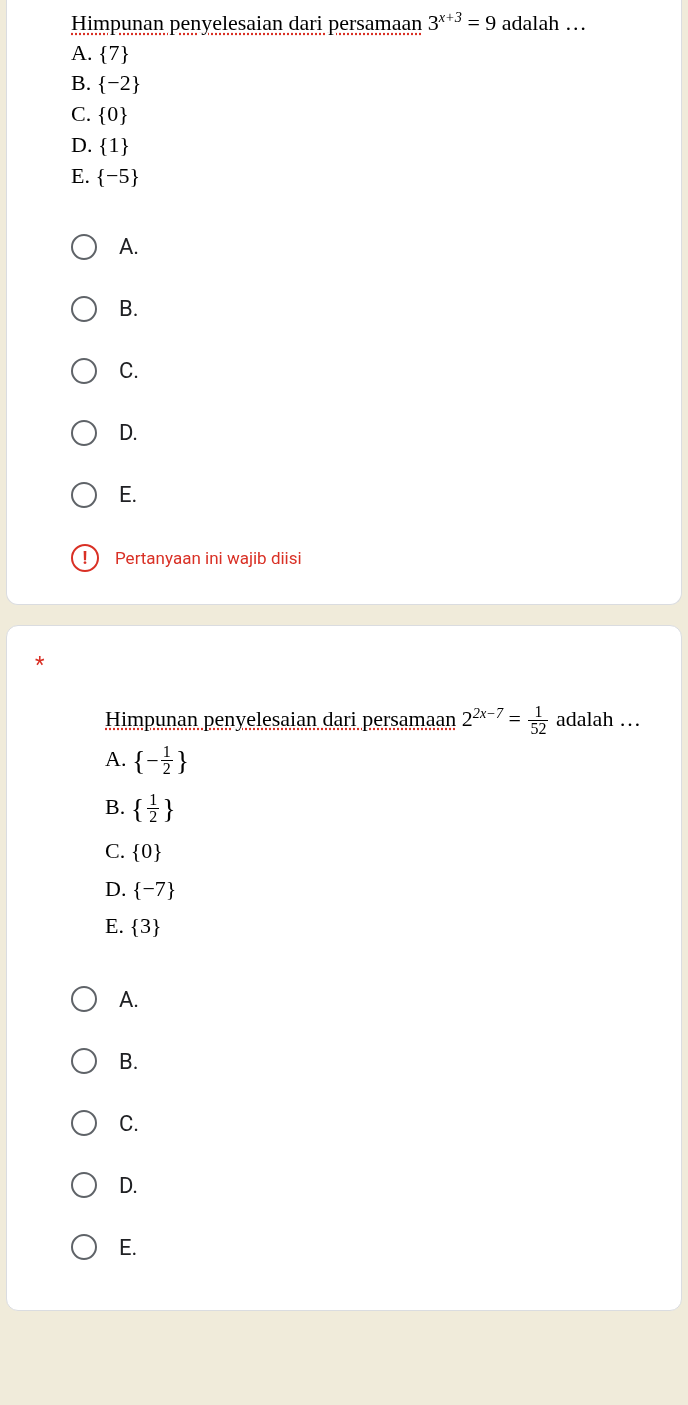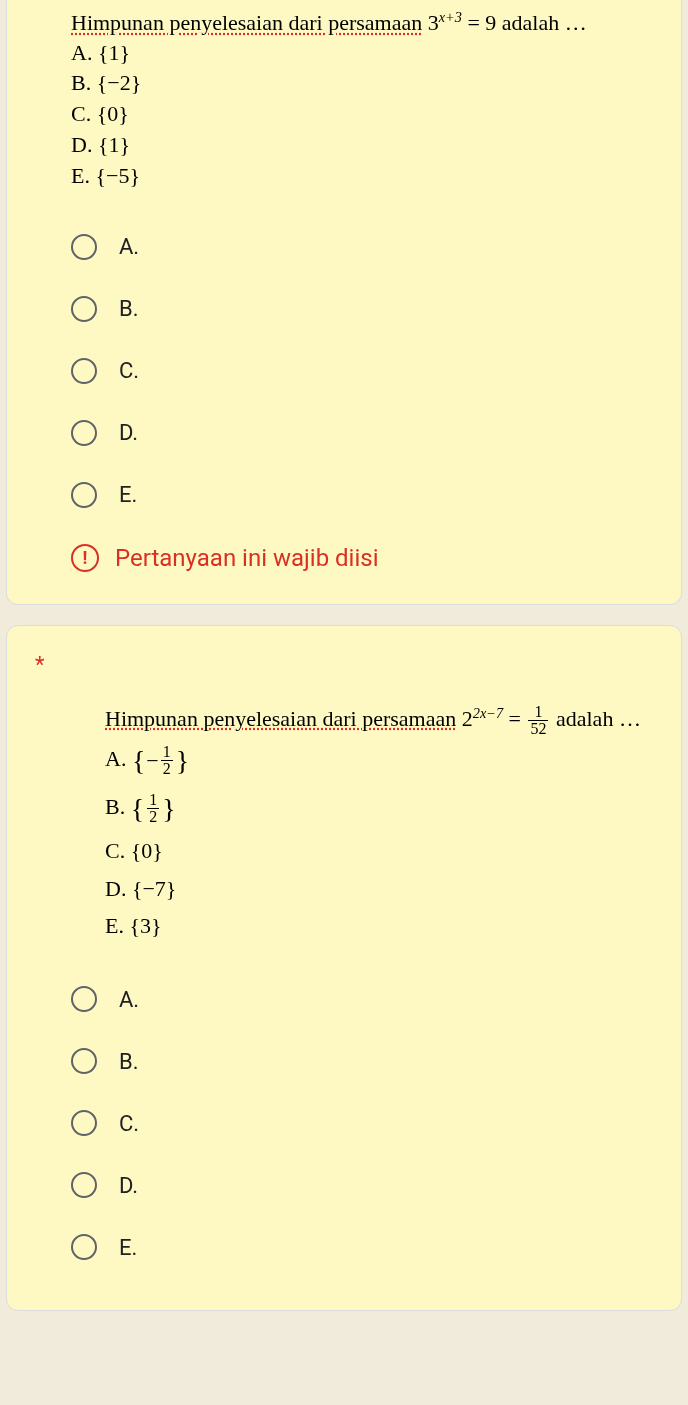--- a/index.html
+++ b/index.html
@@ -3,21 +3,21 @@
 <meta charset="utf-8">
 <style>
   * { box-sizing: border-box; margin: 0; padding: 0; }
   body {
     background: #f0ebda;
     font-family: 'Google Sans', Roboto, Arial, sans-serif;
     width: 688px;
     padding: 0 6px;
   }
   .card {
-    background: #fef9c3;
+    background: #ffffff;
     border: 1px solid #dadce0;
     border-radius: 12px;
     margin-bottom: 20px;
     padding: 28px 28px 32px 28px;
   }
   .card.top { border-top: none; border-top-left-radius: 0; border-top-right-radius: 0; padding-top: 8px; }
   .required {
     color: #d93025;
     font-size: 22px;
     line-height: 1;
@@ -99,21 +99,21 @@
     flex-shrink: 0;
   }
   .error-icon span {
     color: #d93025;
     font-weight: 700;
     font-size: 18px;
     line-height: 1;
   }
   .error-text {
     color: #d93025;
-    font-size: 24px;
+    font-size: 17px;
   }
   .brace {
     display: inline-flex;
     align-items: center;
     vertical-align: middle;
   }
   .brace::before { content: '{'; font-size: 28px; margin-right: 1px; }
   .brace::after  { content: '}'; font-size: 28px; margin-left: 1px; }
 </style>
 </head>
@@ -121,21 +121,21 @@
 
 <div class="card top">
 
   <div class="qimg">
     <div class="qtext">
       <span class="dotted">Himpunan penyelesaian dari persamaan</span>
       <span><span>3</span><sup>x+3</sup> <span>= 9</span></span>
       <span>adalah …</span>
     </div>
     <div class="opts-text">
-      <span class="row">A. {1}</span>
+      <span class="row">A. {7}</span>
       <span class="row">B. {−2}</span>
       <span class="row">C. {0}</span>
       <span class="row">D. {1}</span>
       <span class="row">E. {−5}</span>
     </div>
   </div>
 
   <div class="radio-group">
     <div class="radio-item">
       <div class="radio-circle"></div>

